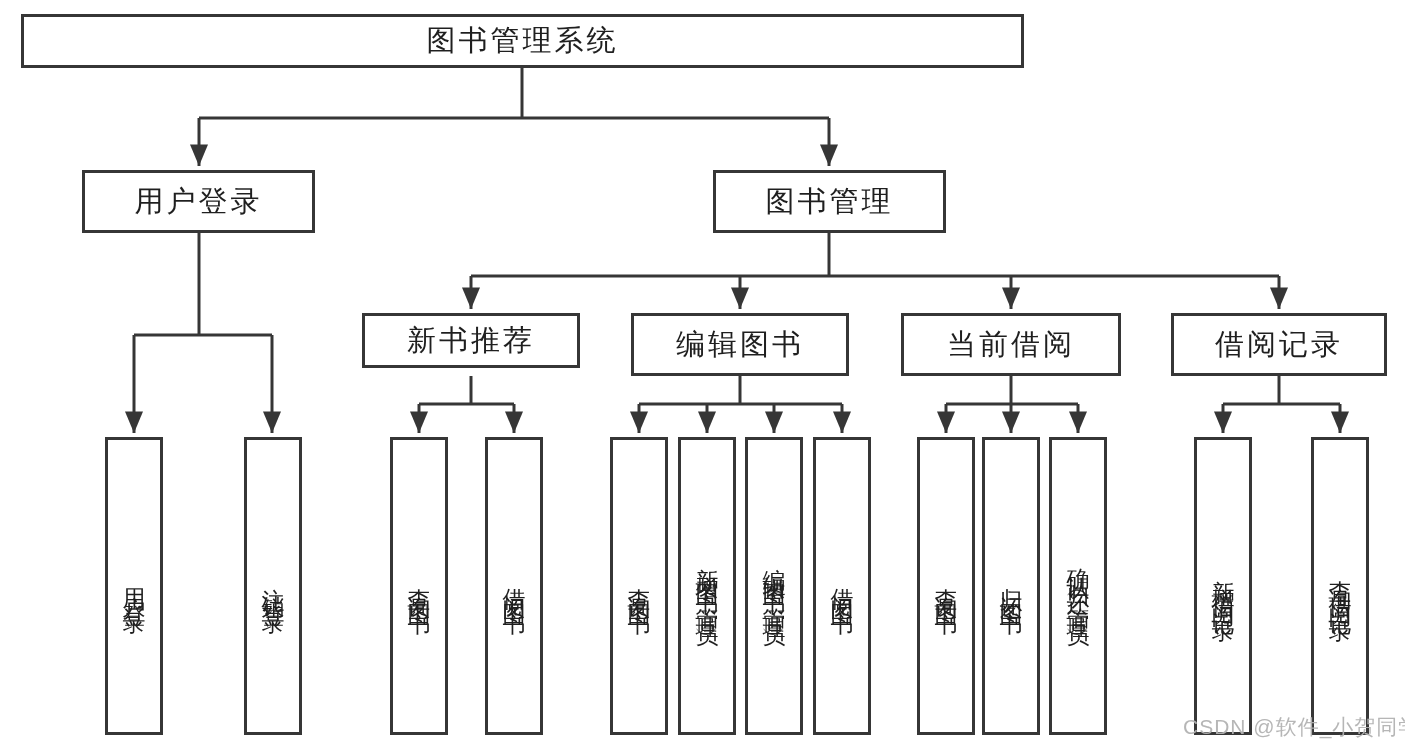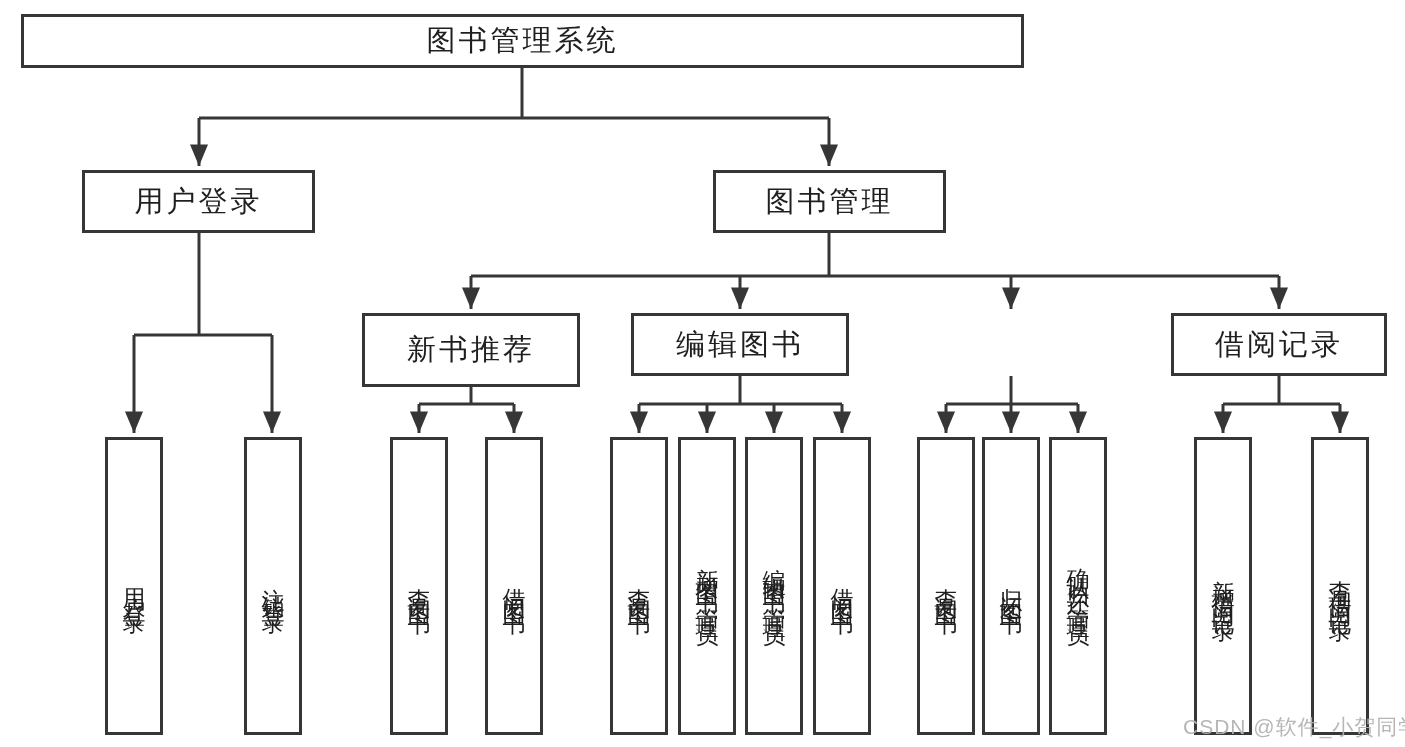--- a/index.html
+++ b/index.html
@@ -109,22 +109,23 @@
       <path d="M1223 404 V433" marker-end="url(#arrow)"></path>
       <path d="M1340 404 V433" marker-end="url(#arrow)"></path>
     </g>
   </svg>
 
   <div class="node h-node" style="left:21px; top:14px; width:1003px; height:54px;">图书管理系统</div>
 
   <div class="node h-node" style="left:82px; top:170px; width:233px; height:63px;">用户登录</div>
   <div class="node h-node" style="left:713px; top:170px; width:233px; height:63px;">图书管理</div>
 
-  <div class="node h-node" style="left:362px; top:313px; width:218px; height:74px;">新书推荐</div>
+  <div class="node h-node" style="left:362px; top:313px; width:218px; height:55px;">新书推荐</div>
   <div class="node h-node" style="left:631px; top:313px; width:218px; height:63px;">编辑图书</div>
+  <div class="node h-node" style="left:901px; top:313px; width:220px; height:63px;">当前借阅</div>
   <div class="node h-node" style="left:1171px; top:313px; width:216px; height:63px;">借阅记录</div>
 
   <div class="node v-node" style="left:105px; top:437px; width:58px; height:298px;">用户登录</div>
   <div class="node v-node" style="left:244px; top:437px; width:58px; height:298px;">注销登录</div>
 
   <div class="node v-node" style="left:390px; top:437px; width:58px; height:298px;">查询图书</div>
   <div class="node v-node" style="left:485px; top:437px; width:58px; height:298px;">借阅图书</div>
 
   <div class="node v-node" style="left:610px; top:437px; width:58px; height:298px;">查询图书</div>
   <div class="node v-node" style="left:678px; top:437px; width:58px; height:298px;">新增图书（管理员）</div>

